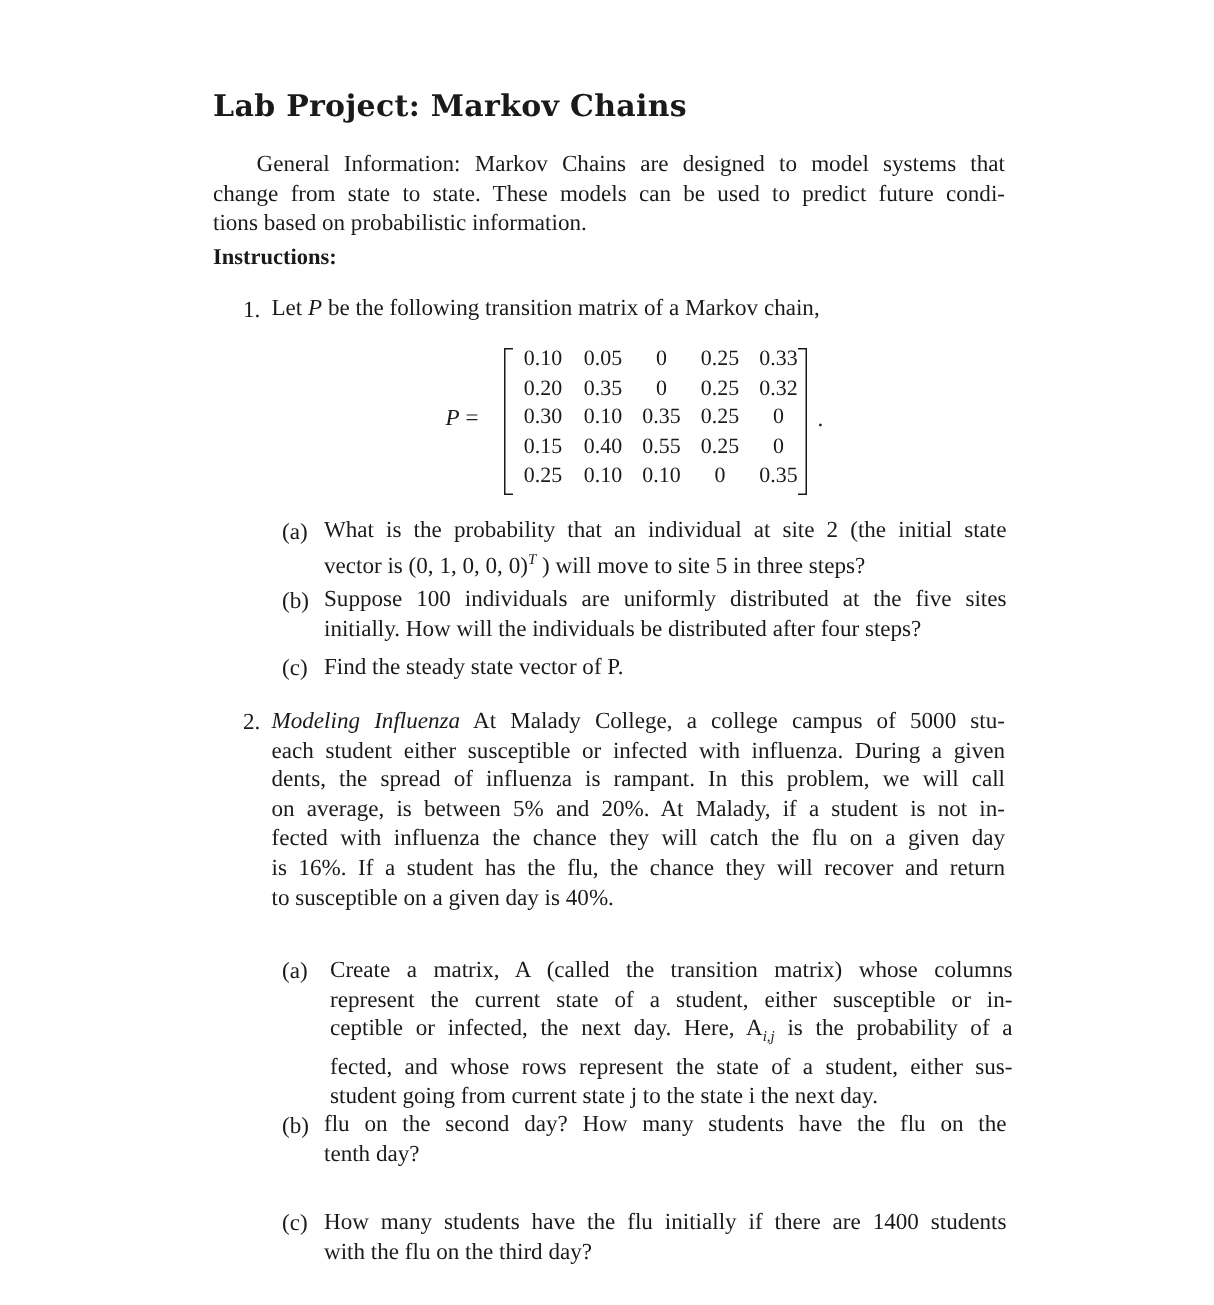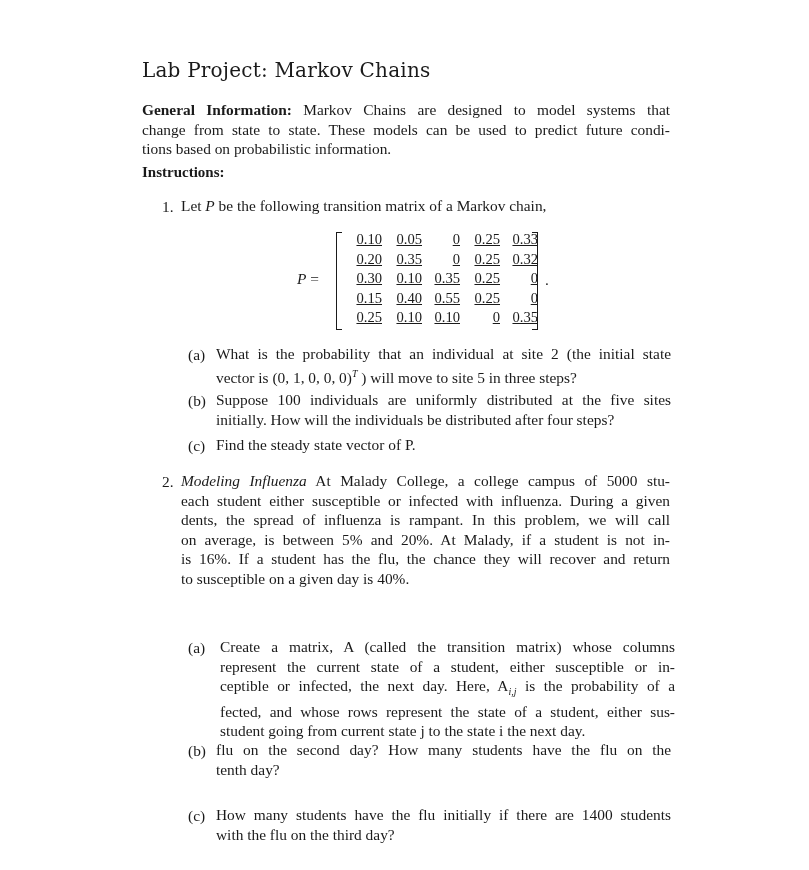--- a/index.html
+++ b/index.html
@@ -3,47 +3,47 @@
   <meta charset="utf-8">
   <style>
     html, body { margin: 0; padding: 0; background: #ffffff; }
     body {
       width: 809px; height: 870px; position: relative; overflow: hidden;
       font-family: "DejaVu Serif", "Liberation Serif", serif;
       color: #1a1a1a;
     }
     .title {
       position: absolute; left: 142px; top: 58px;
-      font-family: "DejaVu Serif", serif; font-weight: normal;
+      font-family: "DejaVu Serif", serif; font-weight: bold;
       font-size: 20px; letter-spacing: 0.2px; margin: 0;
     }
     .para {
       position: absolute; left: 142px; width: 528px;
       font-family: "Liberation Serif", serif; font-size: 15.4px; line-height: 19.6px;
       text-align: justify; text-align-last: left;
     }
     .line { display: block; white-space: nowrap; text-align-last: justify; text-align: justify; }
     .line.last { text-align-last: left; }
-    .bold { font-weight: bold; }
+    .bold { font-weight: normal; margin-left: 29px; }
     .ital { font-style: italic; }
     .heading { position: absolute; left: 142px; top: 164px; font-family: "Liberation Serif", serif; font-size: 15px; font-weight: bold; }
     .item-num { position: absolute; font-family: "Liberation Serif", serif; font-size: 15.4px; }
     .item-text { position: absolute; font-family: "Liberation Serif", serif; font-size: 15.4px; line-height: 19.6px; }
     .sub-label { position: absolute; font-family: "Liberation Serif", serif; font-size: 15.4px; }
     .sub-text { position: absolute; font-family: "Liberation Serif", serif; font-size: 15.4px; line-height: 19.6px; width: 455px; }
     
     .matrix-wrap { position: absolute; left: 297px; top: 230px; height: 100px; }
     .p-eq { position: absolute; left: 0; top: 40px; font-family: "Liberation Serif", serif; font-size: 15.4px; white-space: nowrap; }
     .bracket { position: absolute; top: 2px; width: 5px; height: 96px; border: 1.3px solid #1a1a1a; }
     .bracket.left { left: 39px; border-right: none; }
     .bracket.right { left: 235px; border-left: none; }
     .grid { position: absolute; left: 45px; top: 1px; display: grid;
       grid-template-columns: 40px 40px 38px 40px 38px; grid-auto-rows: 19.6px;
       font-family: "Liberation Serif", serif; font-size: 14.6px; }
-    .cell { text-align: right; text-decoration: underline; }
+    .cell { text-align: center; }
     .period { position: absolute; left: 248px; top: 41px; font-family: "Liberation Serif", serif; font-size: 15.4px; }
     sup, sub { font-size: 10px; }
   </style>
 </head>
 <body>
 
 <h1 class="title">Lab Project: Markov Chains</h1>
 
 <div class="para" style="top:100px;">
   <span class="line"><span class="bold">General Information:</span><span> Markov Chains are designed to model systems that</span></span>
@@ -109,20 +109,21 @@
   </div>
 </div>
 
 <div>
   <span class="item-num" style="left:162px; top:473px;">2.</span>
   <div class="item-text" style="left:181px; top:471px; width:489px; text-align:justify;">
     <span class="line"><span class="ital">Modeling Influenza</span><span> At Malady College, a college campus of 5000 stu-</span></span>
     <span class="line">each student either susceptible or infected with influenza. During a given</span>
     <span class="line">dents, the spread of influenza is rampant. In this problem, we will call</span>
     <span class="line">on average, is between 5% and 20%. At Malady, if a student is not in-</span>
+    <span class="line">fected with influenza the chance they will catch the flu on a given day</span>
     <span class="line">is 16%. If a student has the flu, the chance they will recover and return</span>
     <span class="line last">to susceptible on a given day is 40%.</span>
   </div>
 
   <span class="sub-label" style="left:188px; top:639px;">(a)</span>
   <div class="sub-text" style="left:220px; top:637px;">
     <span class="line">Create a matrix, A (called the transition matrix) whose columns</span>
     <span class="line">represent the current state of a student, either susceptible or in-</span>
     <span class="line"><span>ceptible or infected, the next day. Here, A</span><sub class="ital">i,j</sub><span> is the probability of a</span></span>
     <span class="line">fected, and whose rows represent the state of a student, either sus-</span>

